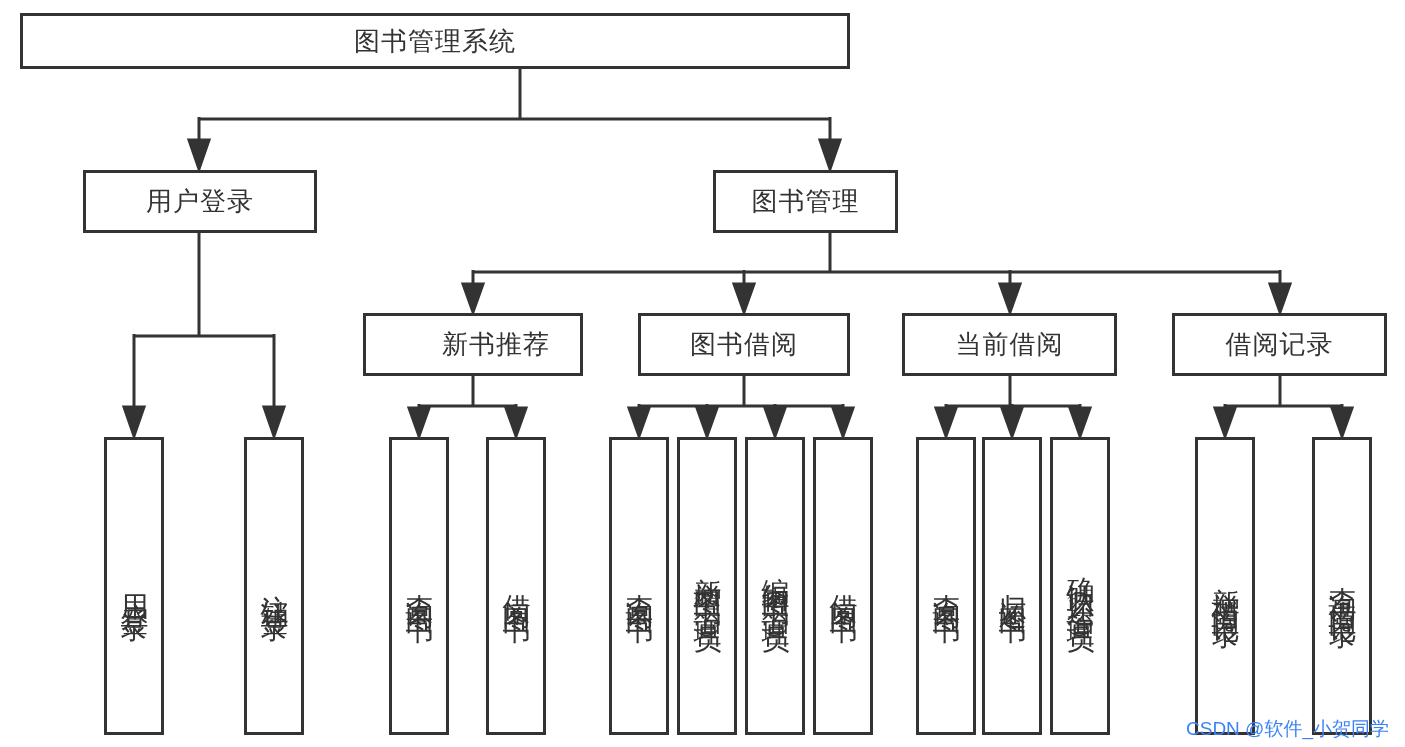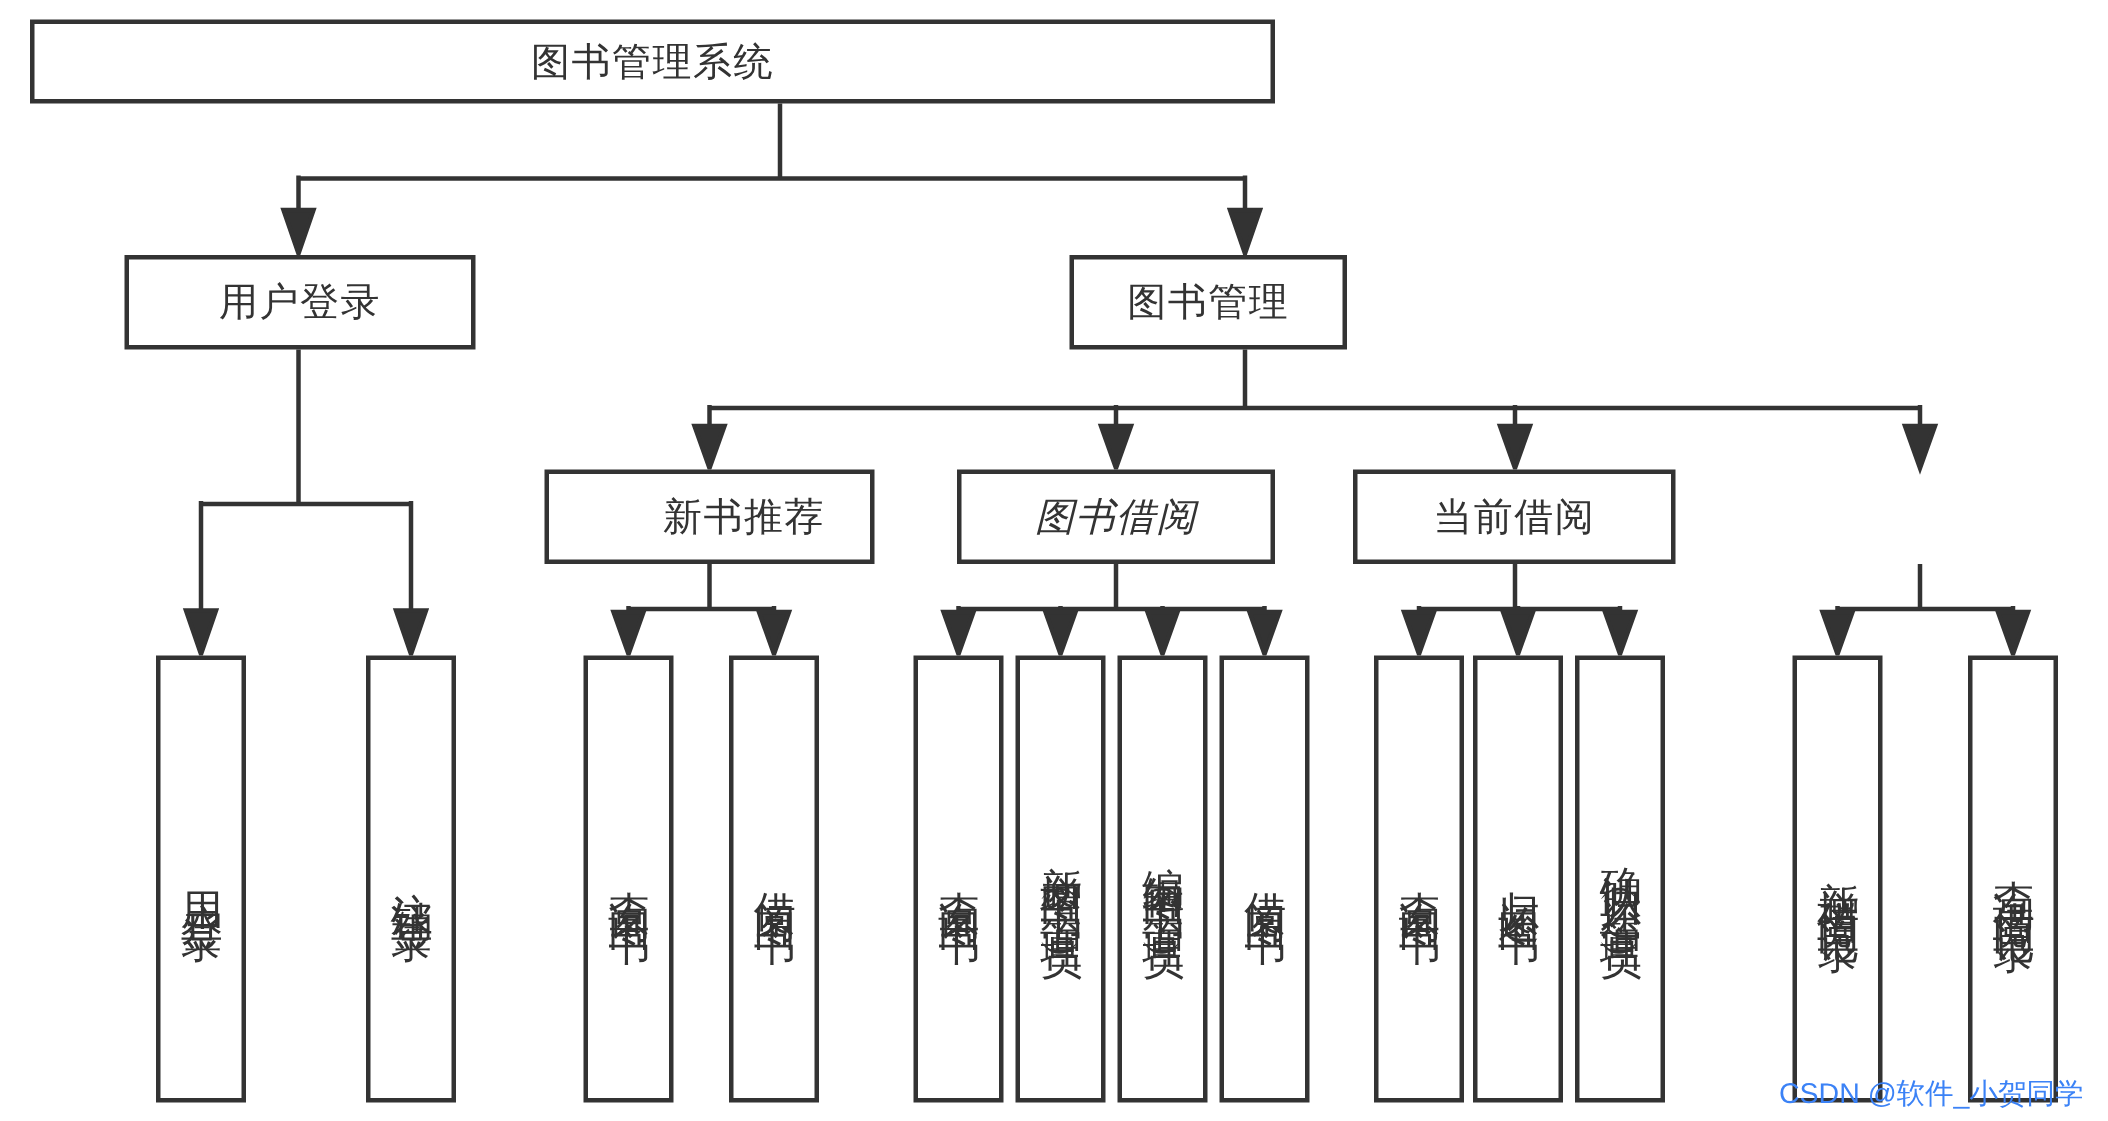--- a/index.html
+++ b/index.html
@@ -128,25 +128,28 @@
   <div class="box hbox" style="left:83px; top:170px; width:234px; height:63px;">
     <span>用户登录</span>
   </div>
   <div class="box hbox" style="left:713px; top:170px; width:185px; height:63px;">
     <span>图书管理</span>
   </div>
 
   <div class="box hbox" style="left:363px; top:313px; width:220px; height:63px;padding-left:46px;">
     <span>新书推荐</span>
   </div>
-  <div class="box hbox" style="left:638px; top:313px; width:212px; height:63px;font-style:italic;">
+  <div class="box hbox" style="left:638px; top:313px; width:212px; height:63px;">
     <span>图书借阅</span>
   </div>
   <div class="box hbox" style="left:902px; top:313px; width:215px; height:63px;">
     <span>当前借阅</span>
+  </div>
+  <div class="box hbox" style="left:1172px; top:313px; width:215px; height:63px;">
+    <span>借阅记录</span>
   </div>
 
   <div class="box leaf" style="left:104px; top:437px; width:60px; height:298px;">
     <span>用户登录</span>
   </div>
   <div class="box leaf" style="left:244px; top:437px; width:60px; height:298px;">
     <span>注销登录</span>
   </div>
 
   <div class="box leaf" style="left:389px; top:437px; width:60px; height:298px;">

